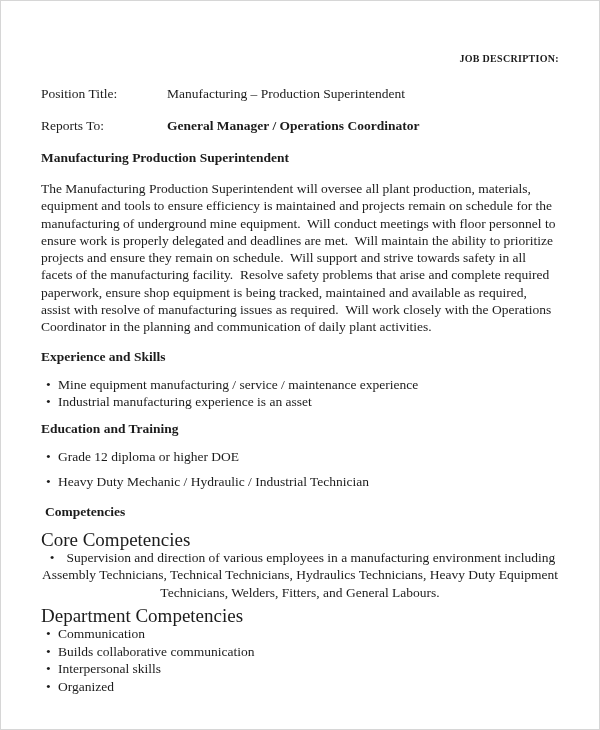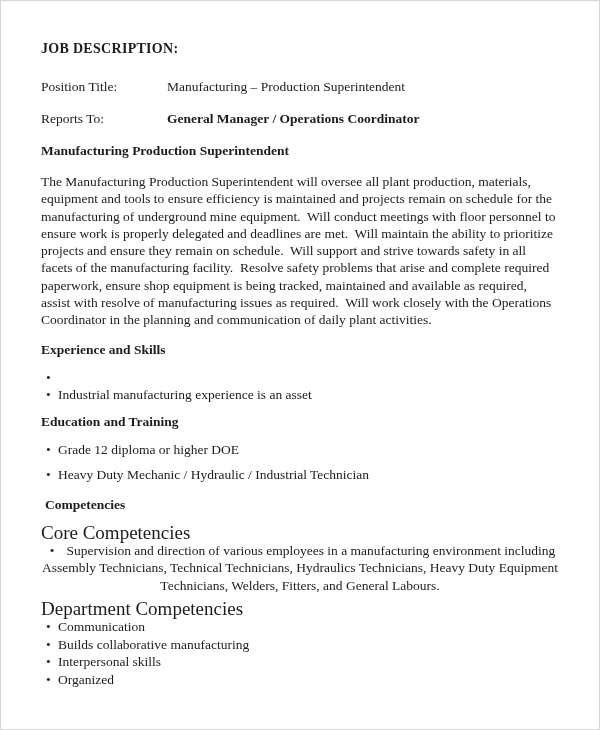--- a/index.html
+++ b/index.html
@@ -14,25 +14,25 @@
     border: 1px solid #d6d6d6;
     background: #ffffff;
     font-family: "Liberation Serif", "DejaVu Serif", serif;
     color: #1c1c1c;
     overflow: hidden;
   }
   .content {
     padding: 40px 40px 0 40px;
   }
   .doc-title {
-    text-align: left;
+    text-align: right;
     font-weight: bold;
-    font-size: 14px;
+    font-size: 10px;
     letter-spacing: 0.3px;
-    margin: 0 0 21px 0;
+    margin: 12px 0 21px 0;
   }
   .field-row {
     display: flex;
     font-size: 13.5px;
     margin-bottom: 15px;
     line-height: 17px;
   }
   .field-label {
     font-weight: normal;
     width: 126px;
@@ -104,20 +104,21 @@
     </div>
 
     <div class="doc-subtitle">Manufacturing Production Superintendent</div>
 
     <p class="body-para">The Manufacturing Production Superintendent will oversee all plant production, materials, equipment and tools to ensure efficiency is maintained and projects remain on schedule for the manufacturing of underground mine equipment.  Will conduct meetings with floor personnel to ensure work is properly delegated and deadlines are met.  Will maintain the ability to prioritize projects and ensure they remain on schedule.  Will support and strive towards safety in all facets of the manufacturing facility.  Resolve safety problems that arise and complete required paperwork, ensure shop equipment is being tracked, maintained and available as required, assist with resolve of manufacturing issues as required.  Will work closely with the Operations Coordinator in the planning and communication of daily plant activities.</p>
 
     <div class="section-heading">Experience and Skills</div>
     <div class="bullet-list">
       <div class="bullet-row">
         <span class="bullet-marker">•</span>
+        <span>Mine equipment manufacturing / service / maintenance experience</span>
       </div>
       <div class="bullet-row">
         <span class="bullet-marker">•</span>
         <span>Industrial manufacturing experience is an asset</span>
       </div>
     </div>
 
     <div class="section-heading">Education and Training</div>
     <div class="bullet-list spaced">
       <div class="bullet-row">
@@ -136,21 +137,21 @@
     <p class="bullet-para"><span class="inline-bullet">•</span><span>Supervision and direction of various employees in a manufacturing environment including Assembly Technicians, Technical Technicians, Hydraulics Technicians, Heavy Duty Equipment Technicians, Welders, Fitters, and General Labours.</span></p>
 
     <div class="plain-label">Department Competencies</div>
     <div class="bullet-list">
       <div class="bullet-row">
         <span class="bullet-marker">•</span>
         <span>Communication</span>
       </div>
       <div class="bullet-row">
         <span class="bullet-marker">•</span>
-        <span>Builds collaborative manufacturing</span>
+        <span>Builds collaborative communication</span>
       </div>
       <div class="bullet-row">
         <span class="bullet-marker">•</span>
         <span>Interpersonal skills</span>
       </div>
       <div class="bullet-row">
         <span class="bullet-marker">•</span>
         <span>Organized</span>
       </div>
     </div>

